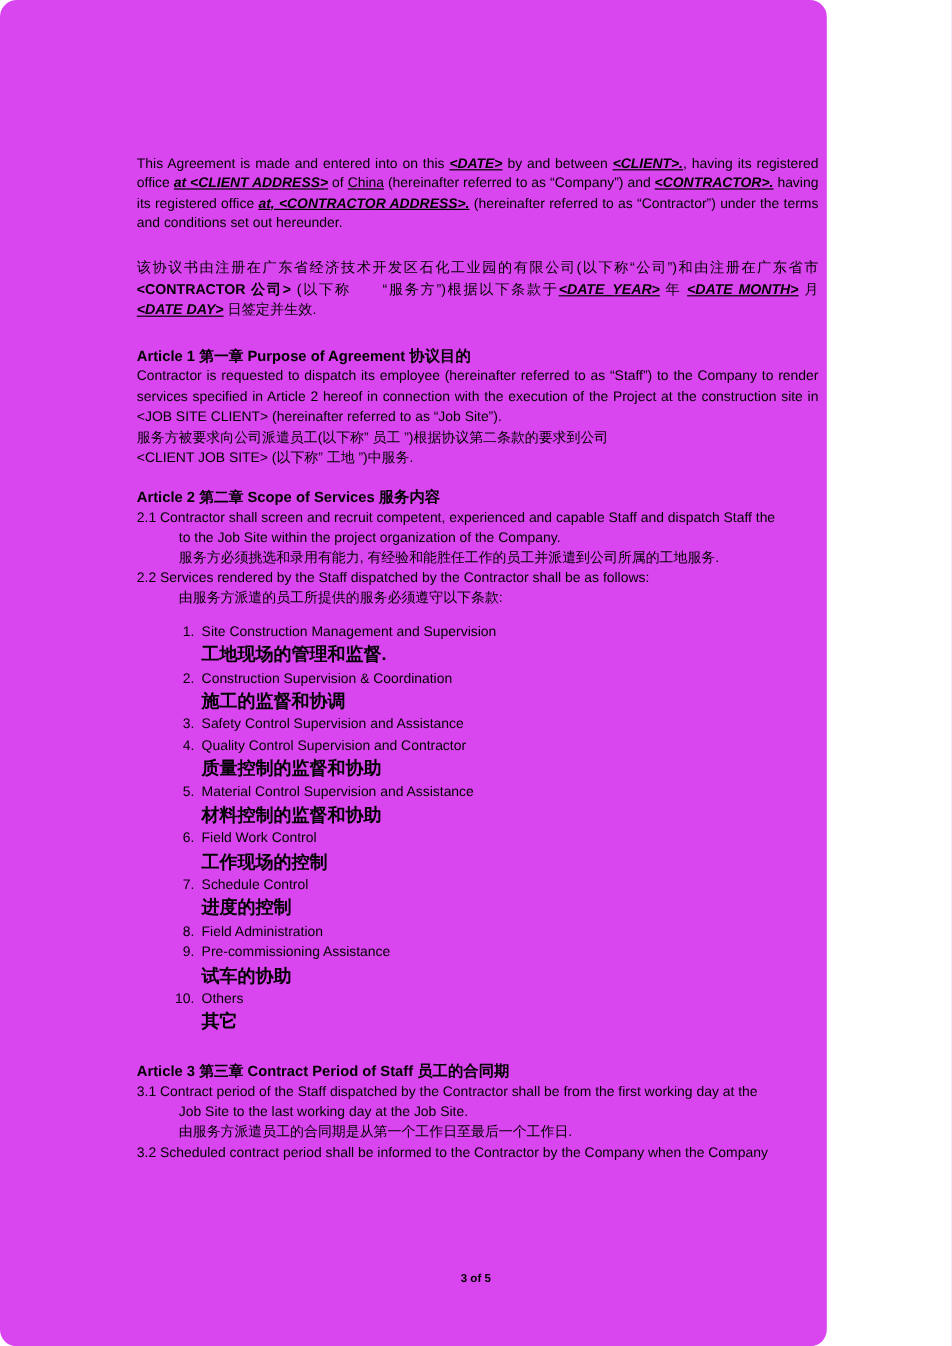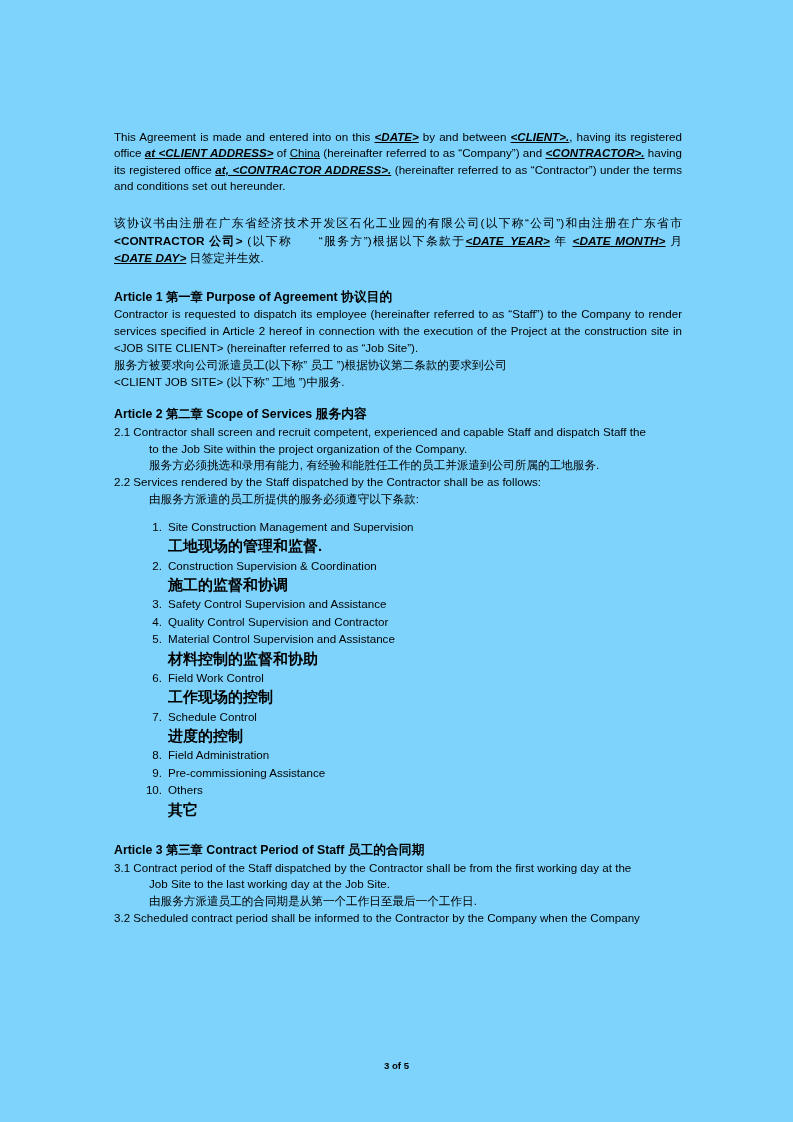--- a/index.html
+++ b/index.html
@@ -6,24 +6,25 @@
     margin: 0;
     padding: 0;
     background: #ffffff;
   }
   body {
     font-family: "Liberation Sans", sans-serif;
     color: #000000;
   }
   .page {
     position: relative;
-    width: 793px;
+    width: 689px;
     height: 1122px;
-    background: #7dd3fc;
+    background: #d946ef;
     overflow: hidden;
+    border-radius: 14px;
   }
   .content {
     position: absolute;
     left: 114px;
     top: 129px;
     width: 568px;
   }
   p {
     margin: 0;
     font-size: 11.6px;
@@ -126,20 +127,21 @@
           <span class="en">Construction Supervision &amp; Coordination</span>
           <span class="zh">施工的监督和协调</span>
         </li>
       <li>
           <span class="num">3.</span>
           <span class="en">Safety Control Supervision and Assistance</span>
         </li>
       <li>
           <span class="num">4.</span>
           <span class="en">Quality Control Supervision and Contractor</span>
+          <span class="zh">质量控制的监督和协助</span>
         </li>
       <li>
           <span class="num">5.</span>
           <span class="en">Material Control Supervision and Assistance</span>
           <span class="zh">材料控制的监督和协助</span>
         </li>
       <li>
           <span class="num">6.</span>
           <span class="en">Field Work Control</span>
           <span class="zh">工作现场的控制</span>
@@ -149,20 +151,21 @@
           <span class="en">Schedule Control</span>
           <span class="zh">进度的控制</span>
         </li>
       <li>
           <span class="num">8.</span>
           <span class="en">Field Administration</span>
         </li>
       <li>
           <span class="num">9.</span>
           <span class="en">Pre-commissioning Assistance</span>
+          <span class="zh">试车的协助</span>
         </li>
       <li>
           <span class="num">10.</span>
           <span class="en">Others</span>
           <span class="zh">其它</span>
         </li>
     </ol>
 
     <div class="gap-lg"></div>
 

